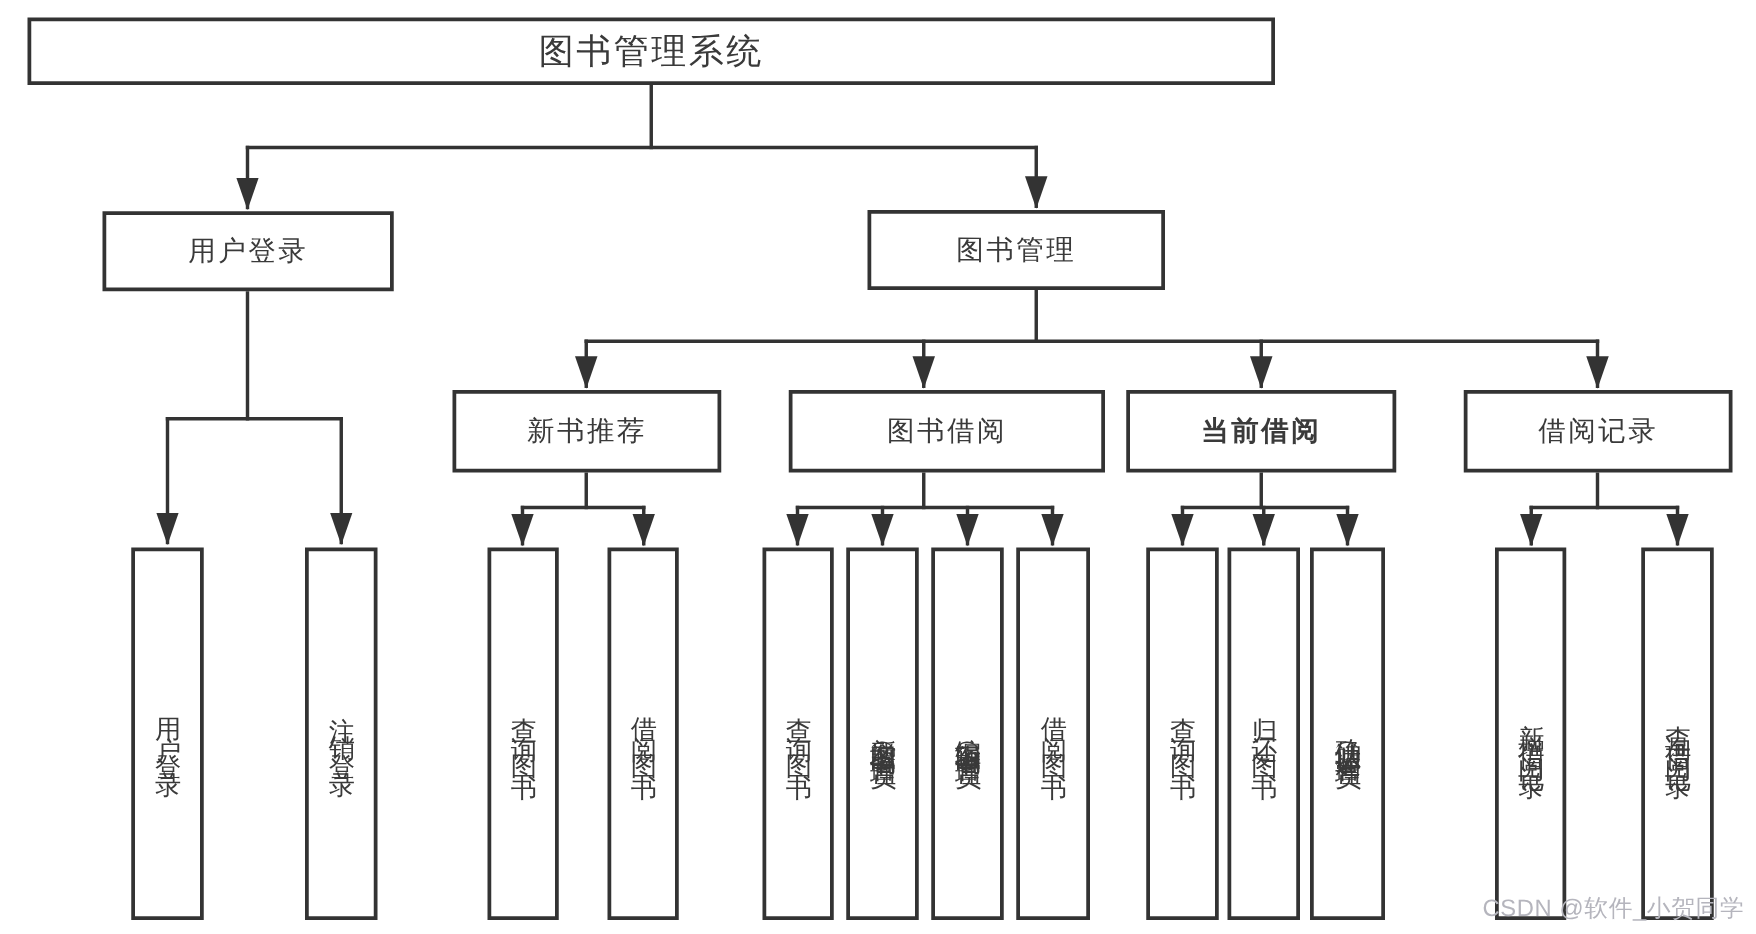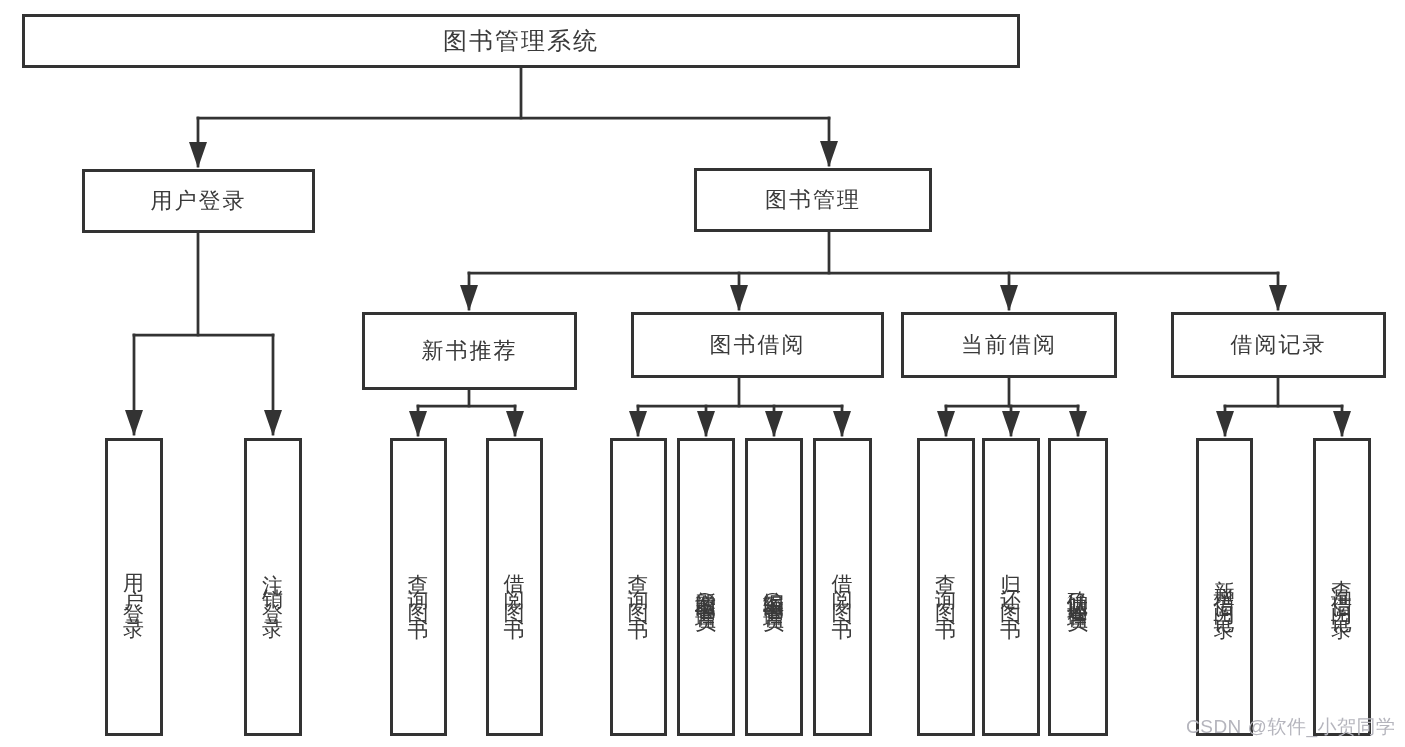--- a/index.html
+++ b/index.html
@@ -46,21 +46,21 @@
     justify-content:center;
     z-index:2;
   }
   .hlabel{
     font-size:22px;
     color:var(--text);
     letter-spacing:2px;
     white-space:nowrap;
     line-height:1;
   }
-  .root .hlabel{font-size:24px;}
+  .root .hlabel{font-size:28px;}
   .vlabel{
     writing-mode:vertical-rl;
     text-orientation:mixed;
     font-size:21px;
     color:var(--text);
     line-height:1;
     white-space:nowrap;
   }
   .ls-wide{letter-spacing:15px;}
   .ls-mid{letter-spacing:8px;}
@@ -147,27 +147,27 @@
     <span class="hlabel">图书管理系统</span>
   </div>
 
   <div class="box" style="left:82px;top:169px;width:233px;height:64px;">
     <span class="hlabel">用户登录</span>
   </div>
   <div class="box" style="left:694px;top:168px;width:238px;height:64px;">
     <span class="hlabel">图书管理</span>
   </div>
 
-  <div class="box" style="left:362px;top:312px;width:215px;height:78px;">
+  <div class="box" style="left:362px;top:312px;width:215px;height:66px;">
     <span class="hlabel">新书推荐</span>
   </div>
   <div class="box" style="left:631px;top:312px;width:253px;height:66px;">
     <span class="hlabel">图书借阅</span>
   </div>
-  <div class="box" style="left:901px;top:312px;width:216px;height:66px;">
+  <div class="box" style="left:901px;top:312px;width:216px;height:66px;font-weight:bold;">
     <span class="hlabel">当前借阅</span>
   </div>
   <div class="box" style="left:1171px;top:312px;width:215px;height:66px;">
     <span class="hlabel">借阅记录</span>
   </div>
 
   <div class="box" style="left:105px;top:438px;width:58px;height:298px;">
     <span class="vlabel ls-wide">用户登录</span>
   </div>
   <div class="box" style="left:244px;top:438px;width:58px;height:298px;">

